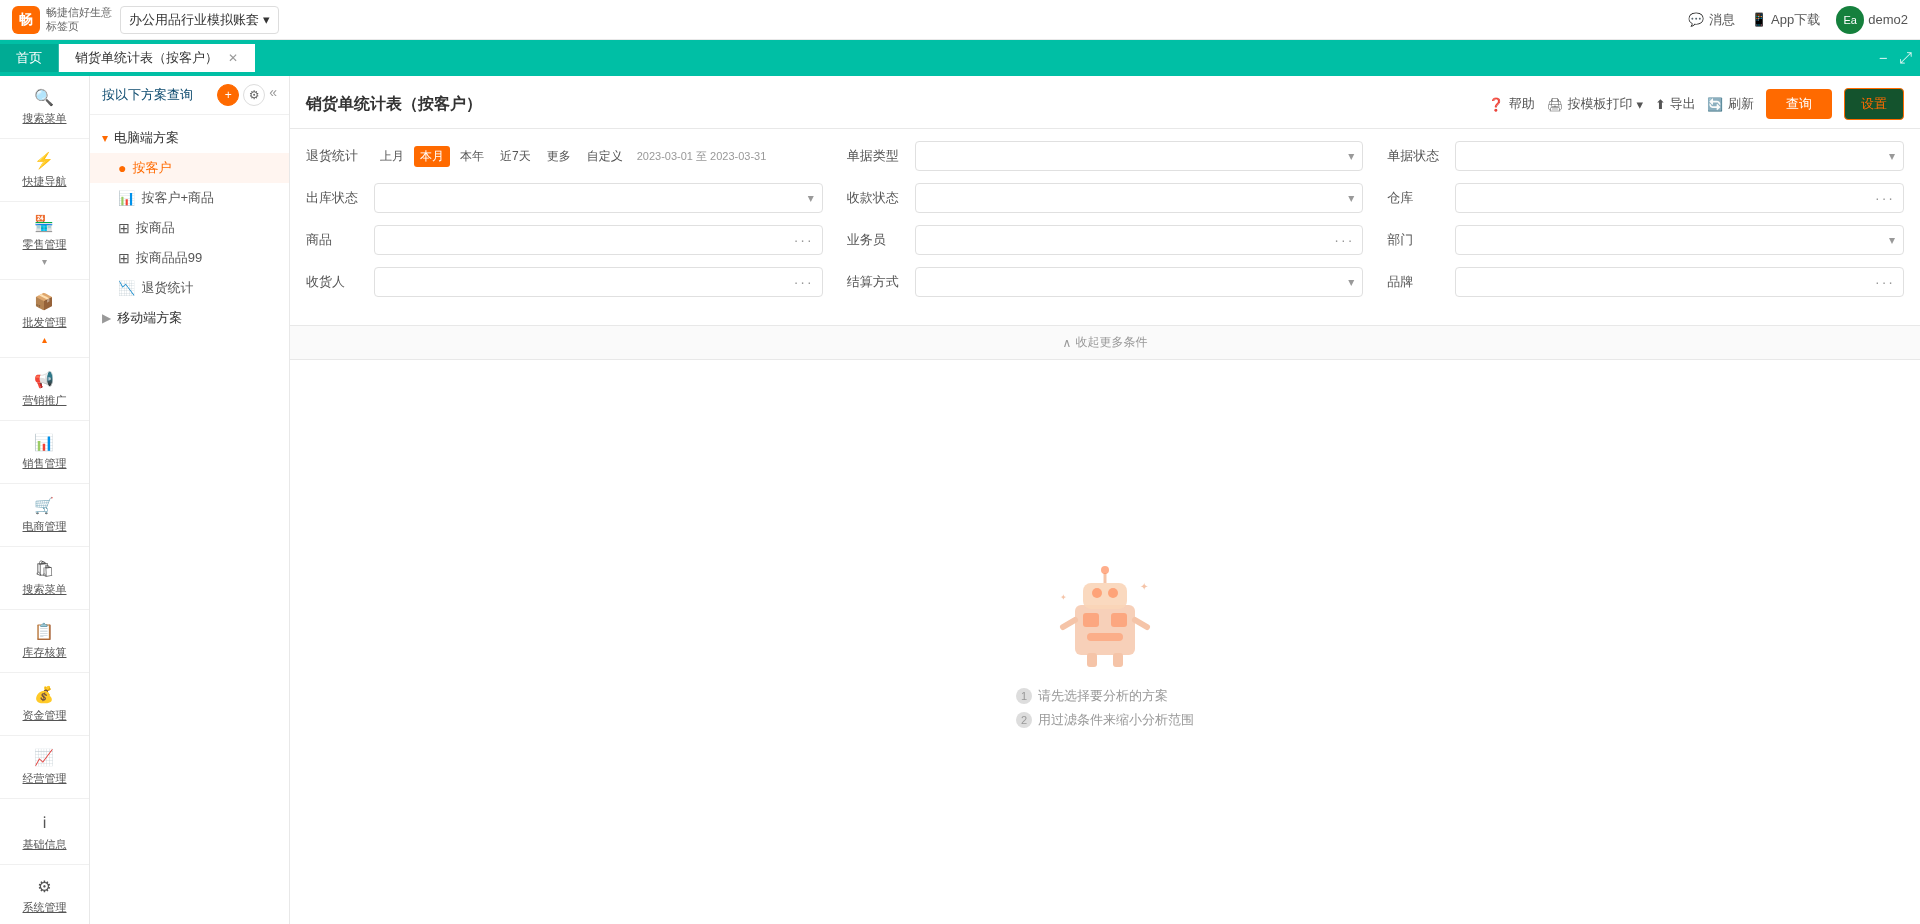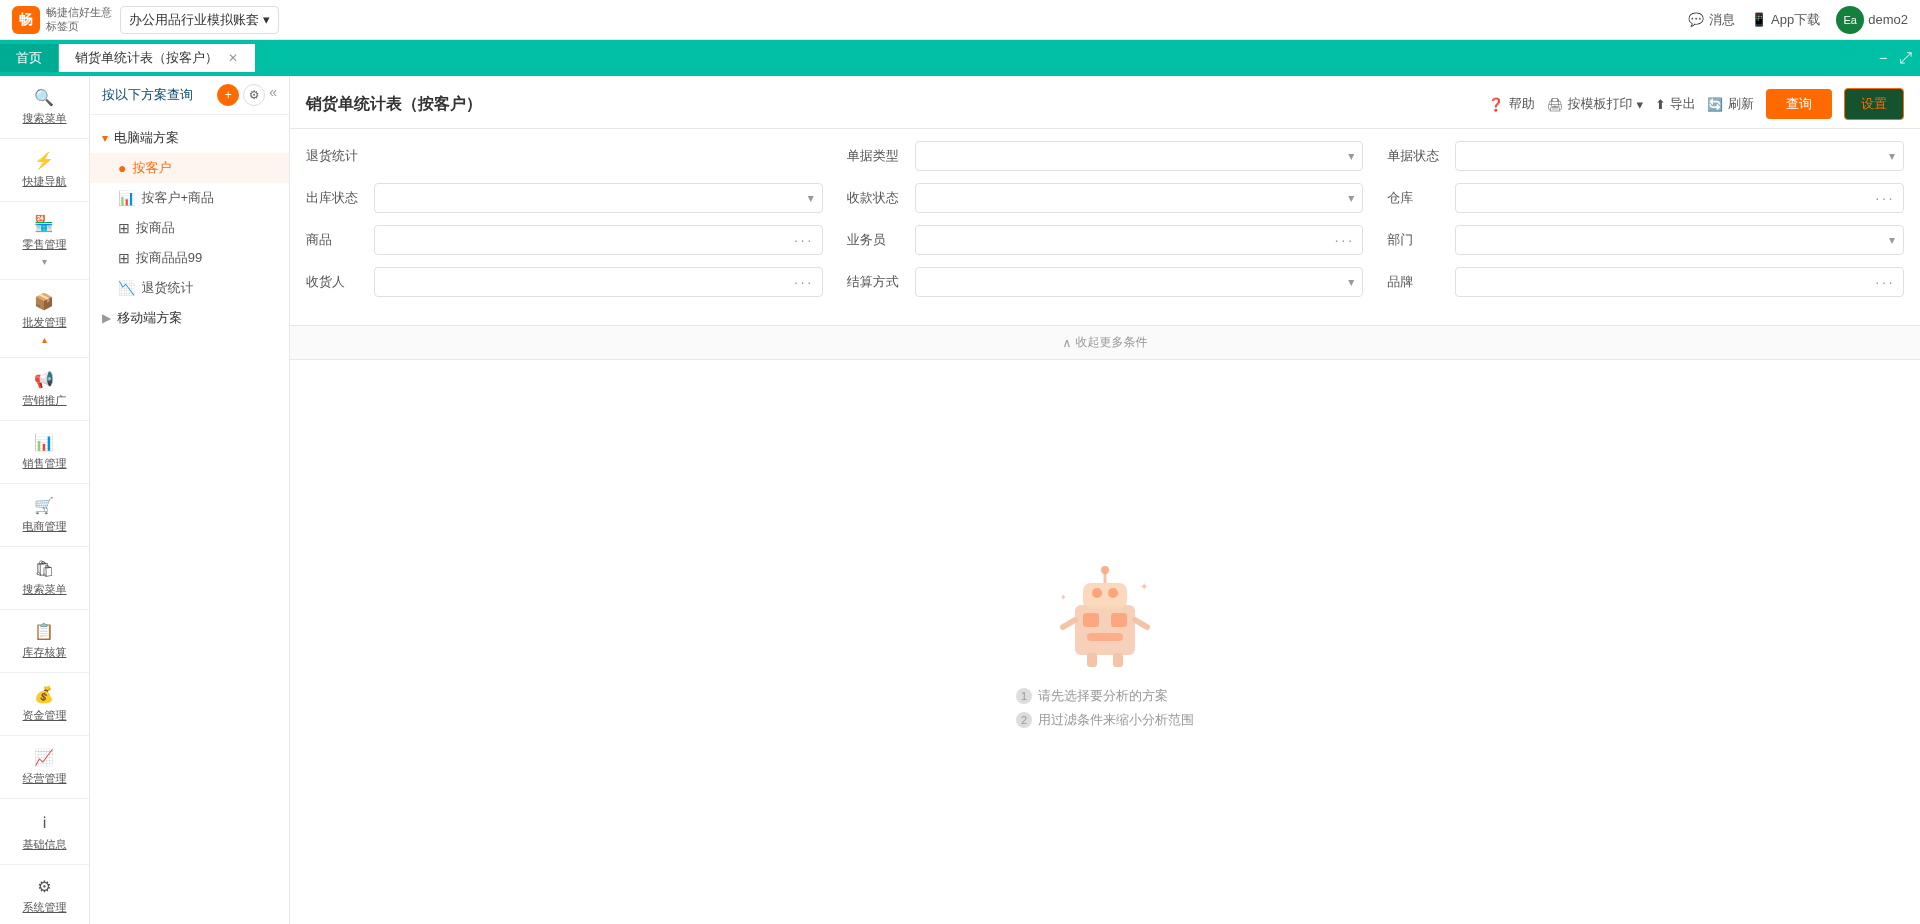--- a/index.html
+++ b/index.html
@@ -372,20 +372,31 @@
           <button class="btn-query">查询</button>
           <button class="btn-settings">设置</button>
         </div>
       </div>
 
       <div class="filter-area">
 
         <div class="filter-row">
           <div class="filter-item">
             <span class="filter-label">退货统计</span>
+            <div class="date-control">
+              <div class="date-tabs">
+                <span class="date-tab">上月</span>
+                <span class="date-tab active">本月</span>
+                <span class="date-tab">本年</span>
+                <span class="date-tab">近7天</span>
+                <span class="date-tab">更多</span>
+                <span class="date-tab">自定义</span>
+              </div>
+              <span class="date-range">2023-03-01 至 2023-03-31</span>
+            </div>
           </div>
           <div class="filter-separator"></div>
           <div class="filter-item">
             <span class="filter-label">单据类型</span>
             <div class="filter-control">
               <span class="arrow">▾</span>
             </div>
           </div>
           <div class="filter-separator"></div>
           <div class="filter-item">

